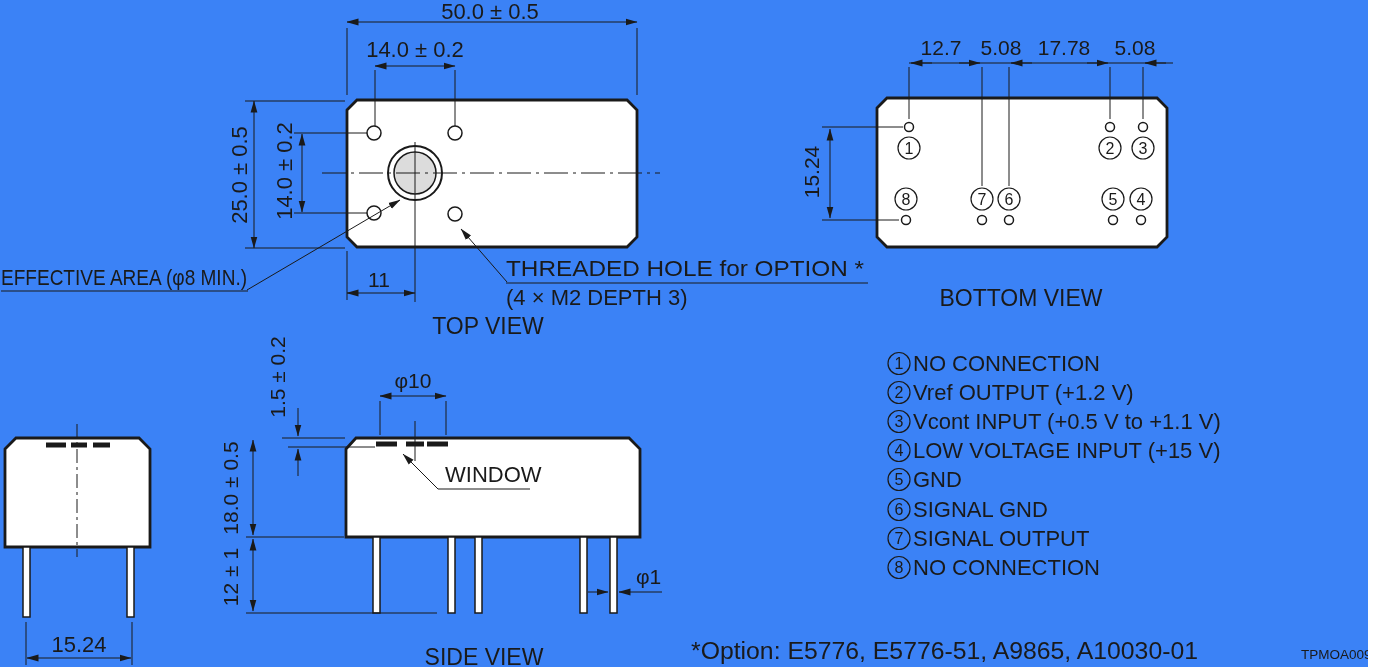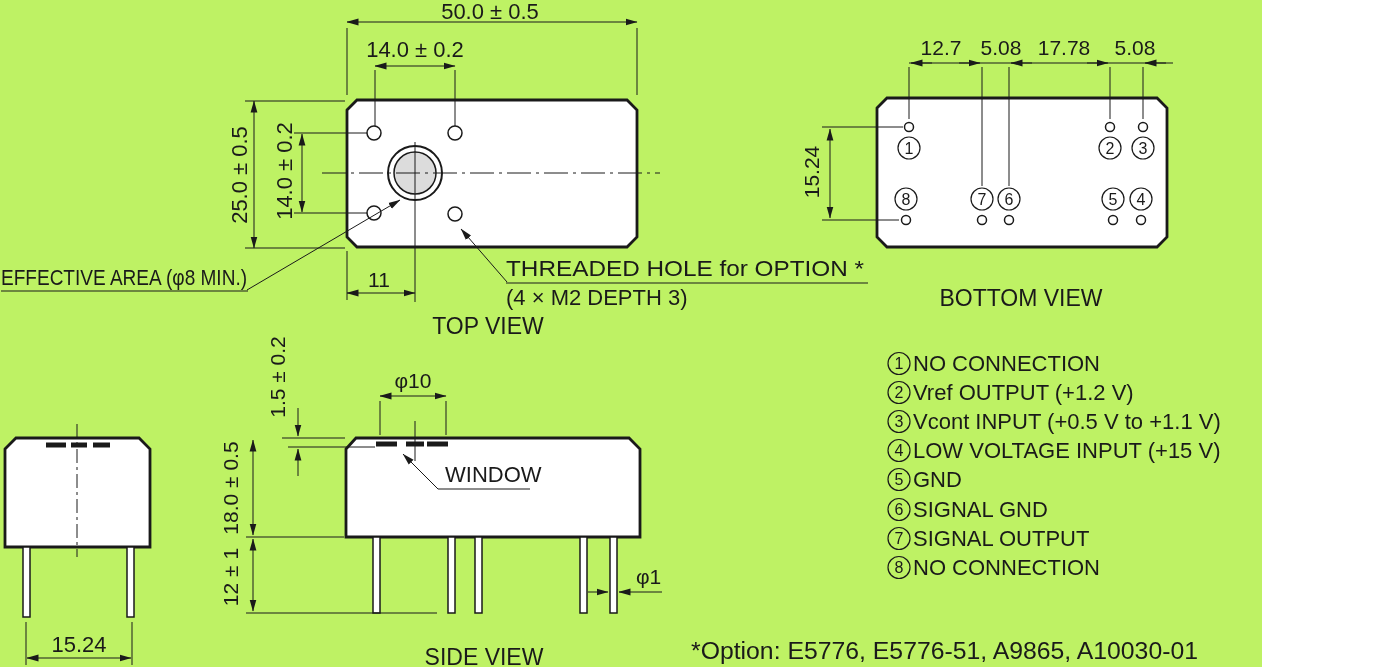--- a/index.html
+++ b/index.html
@@ -1,16 +1,16 @@
 <!DOCTYPE html>
 <html><head>
 <meta charset="utf-8">
 <style>
   html,body{margin:0;padding:0;background:#ffffff;}
-  .stage{width:1262px;height:667px;position:relative;background:#bef264;overflow:hidden;}
+  .stage{width:1368px;height:667px;position:relative;background:#3b82f6;overflow:hidden;}
   svg{display:block;}
   .s1{stroke:#1a1a1a;stroke-width:1;fill:none;}
   .s15{stroke:#1a1a1a;stroke-width:1.5;fill:none;}
   .s2{stroke:#1a1a1a;stroke-width:2;fill:none;}
   .body{stroke:#1a1a1a;stroke-width:2.8;fill:#ffffff;stroke-linejoin:miter;}
   .dash5{stroke:#1a1a1a;stroke-width:5;fill:none;}
   .clh{stroke:#1a1a1a;stroke-width:1;fill:none;stroke-dasharray:24 5 3 5;}
   .clv{stroke:#1a1a1a;stroke-width:1;fill:none;stroke-dasharray:14 4 3 4;}
   .pin{stroke:#1a1a1a;stroke-width:1.5;fill:#ffffff;}
   .numc{stroke:#1a1a1a;stroke-width:1.2;fill:none;}

